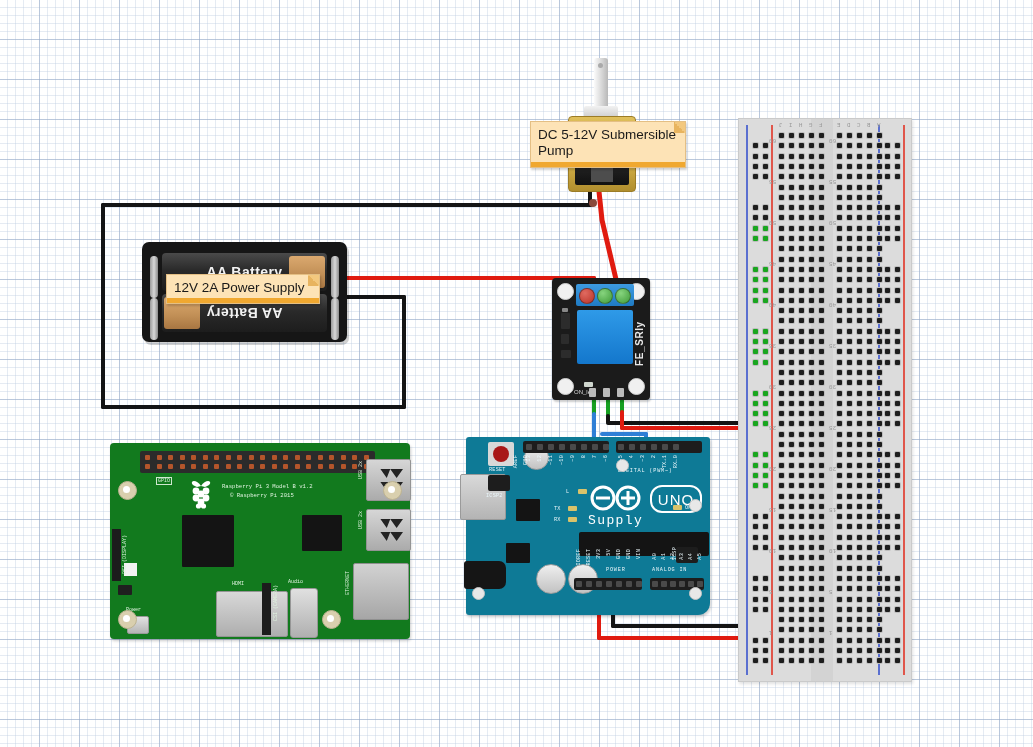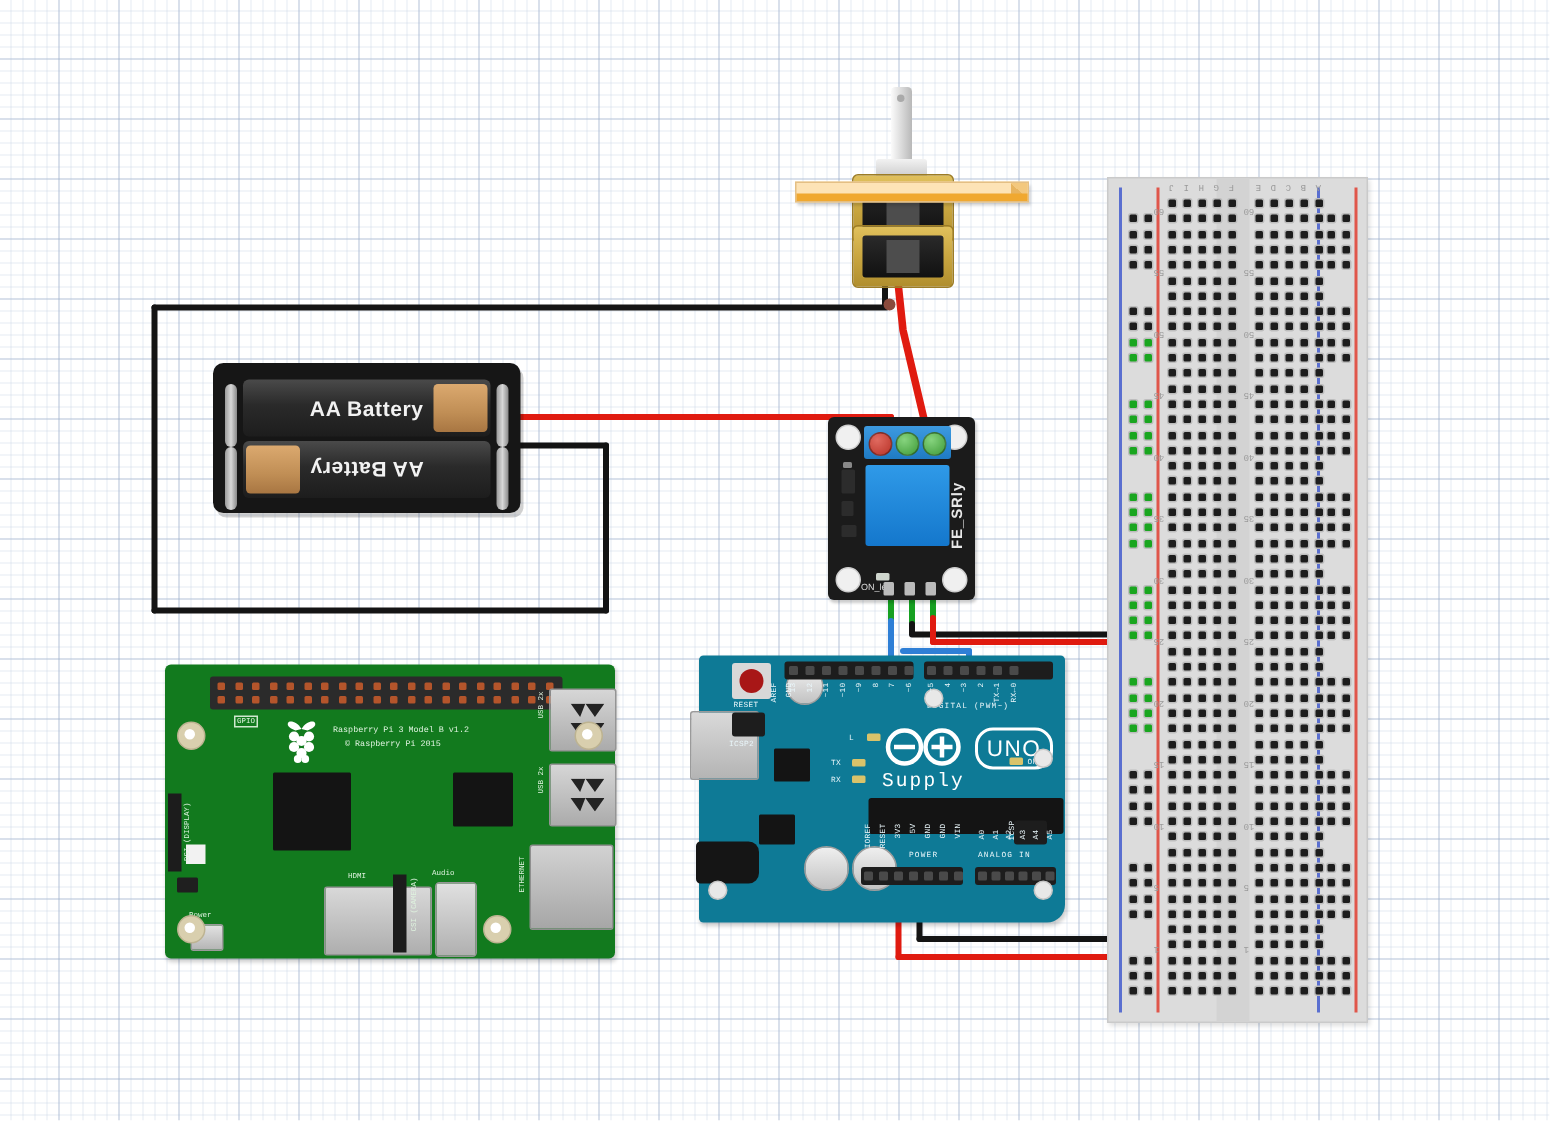--- a/index.html
+++ b/index.html
@@ -898,38 +898,43 @@
     <div class="pump-collar" style="top:48px;"></div>
     <div class="pump-body" style="top:58px;">
       <div class="pump-window"></div>
     </div>
     <div class="pump-body" style="top:92px;height:40px;">
       <div class="pump-window"></div>
     </div>
   </div>
   <div class="note" style="left:530px;top:121px;width:140px;">
     <span class="fold"></span>
+    <span>DC 5-12V Submersible Pump</span>
   </div>
 
   <div id="battery" class="abs">
     <div class="batt-spring" style="left:8px;top:14px;"></div>
     <div class="batt-spring" style="left:8px;top:56px;"></div>
     <div class="batt-spring" style="left:189px;top:14px;"></div>
     <div class="batt-spring" style="left:189px;top:56px;"></div>
 
     <div class="batt-slot" style="top:11px;">
       <div class="batt-body"></div>
       <div class="batt-cap" style="right:2px;"></div>
       <div class="batt-label">AA Battery</div>
     </div>
     <div class="batt-slot" style="top:52px;">
       <div class="batt-body"></div>
       <div class="batt-cap" style="left:2px;"></div>
       <div class="batt-label" style="transform:rotate(180deg);">AA Battery</div>
     </div>
+  </div>
+  <div class="note" style="left:166px;top:274px;width:138px;">
+    <span class="fold"></span>
+    <span>12V 2A Power Supply</span>
   </div>
 
   <div id="relay" class="abs">
     <div class="relay-hole" style="left:5px;top:5px;"></div>
     <div class="relay-hole" style="right:5px;top:5px;"></div>
     <div class="relay-hole" style="left:5px;bottom:5px;"></div>
     <div class="relay-hole" style="right:5px;bottom:5px;"></div>
 
     <div class="relay-term">
       <div class="term-screw" style="left:3px;background:radial-gradient(circle at 35% 30%,#e06a60,#b83328);"></div>

